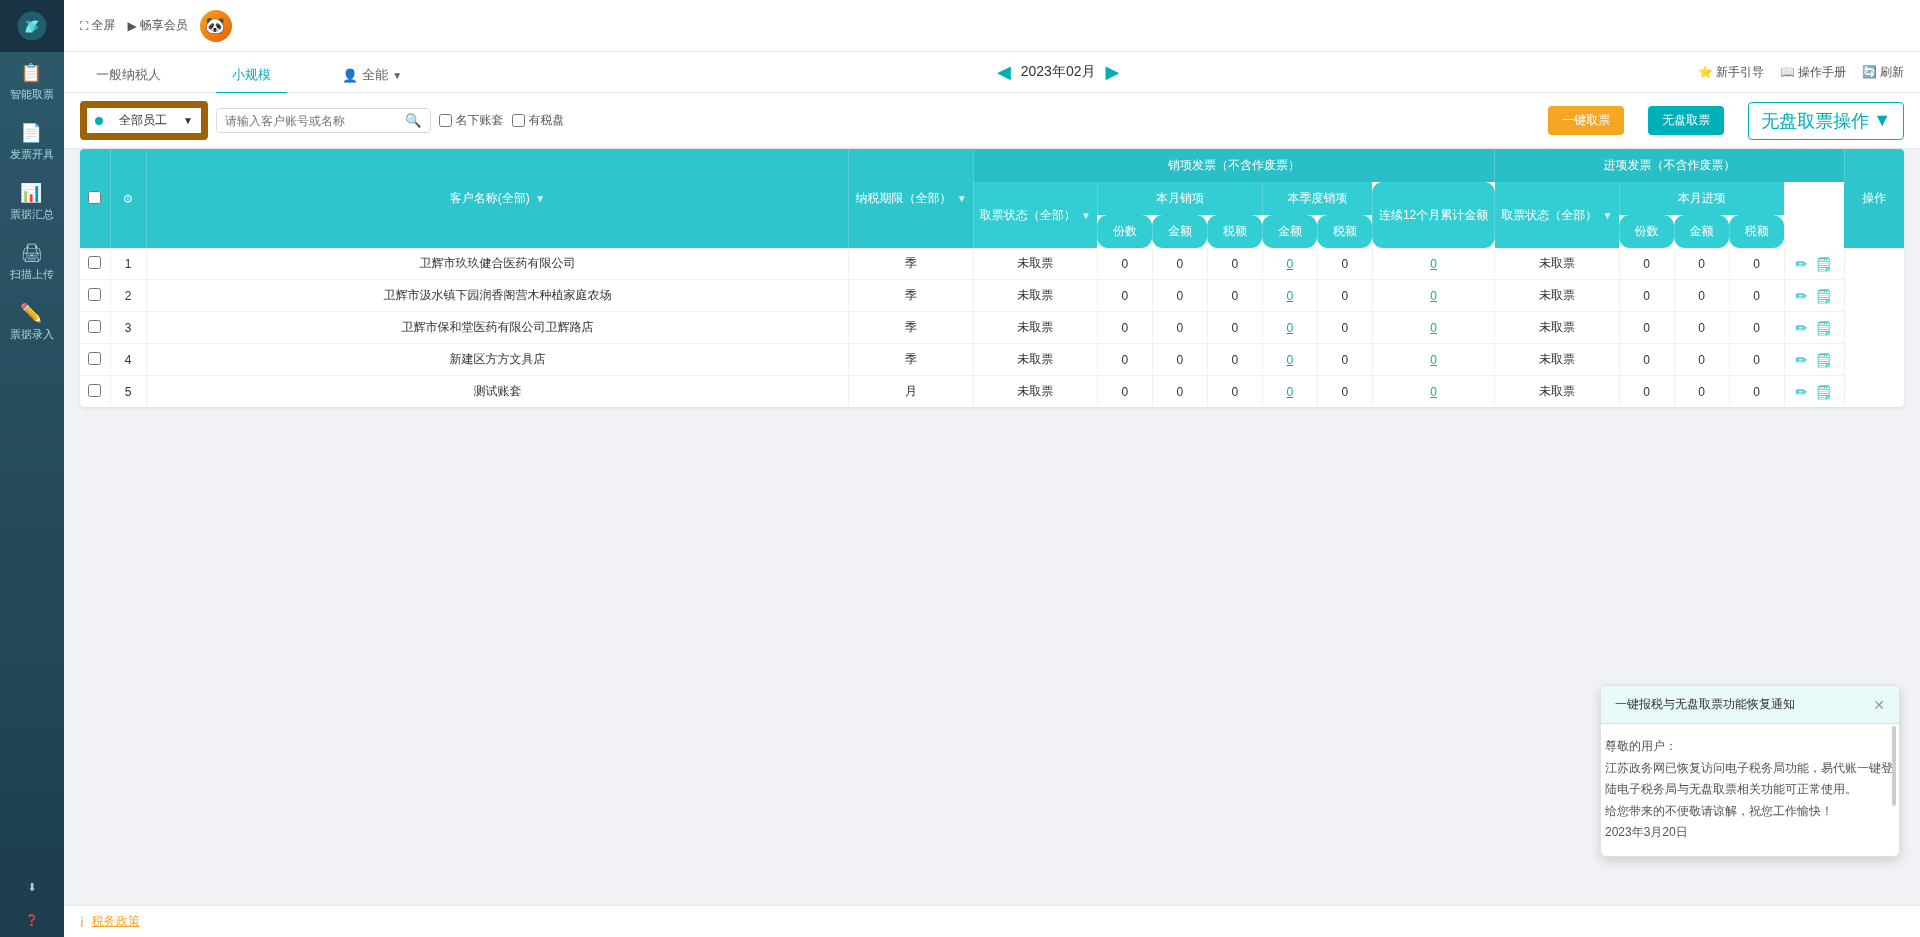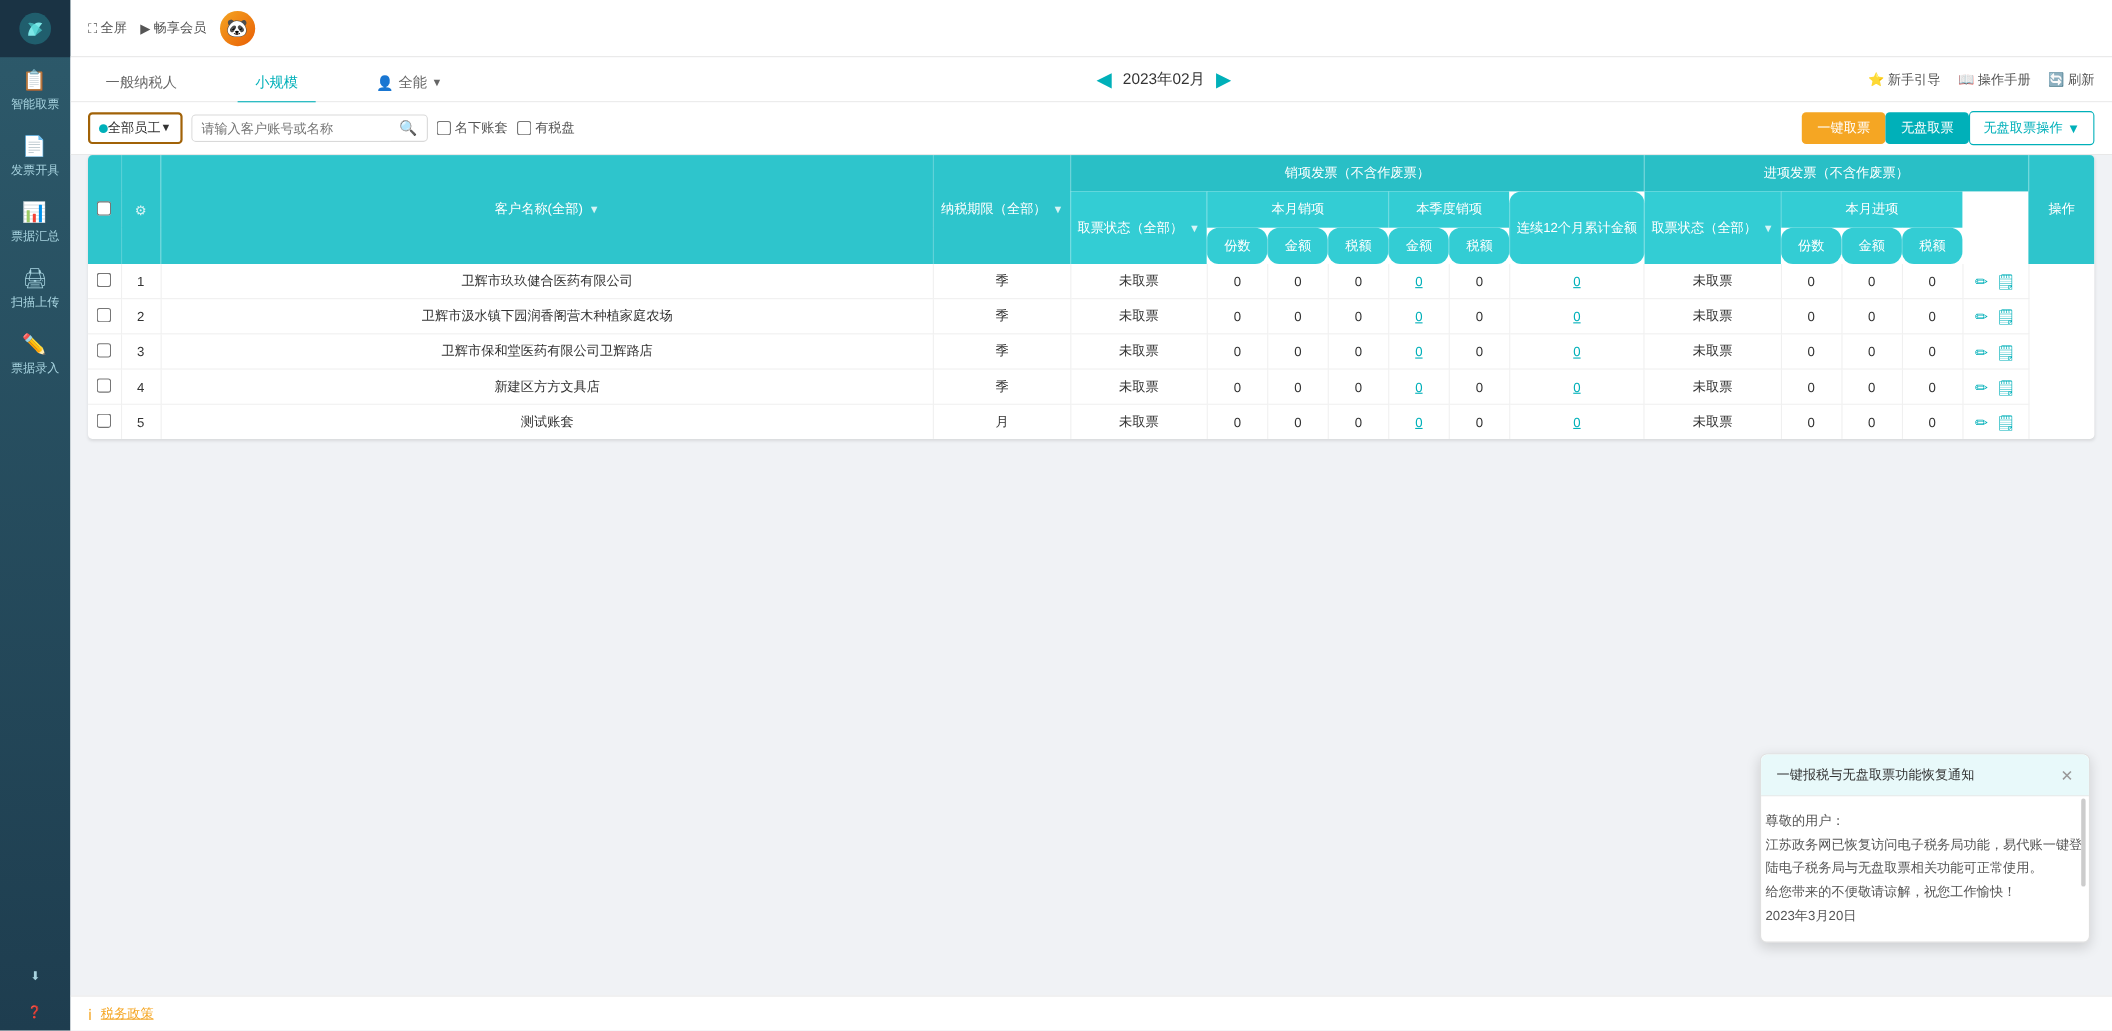--- a/index.html
+++ b/index.html
@@ -153,25 +153,25 @@
     .toolbar {
       background: #fff;
       padding: 8px 16px;
       display: flex;
       align-items: center;
       gap: 10px;
       border-bottom: 1px solid #e8e8e8;
       flex-shrink: 0;
     }
     .toolbar-left { display: flex; align-items: center; gap: 8px; flex: 1; }
-    .toolbar-right { display: flex; align-items: center; gap: 0; }
+    .toolbar-right { display: flex; align-items: center; gap: 24px; }
 
     .employee-select {
-      display: flex; align-items: center; gap: 0;
-      border: 2px solid #a16207; border-radius: 4px;
+      display: flex; align-items: center; gap: 16px;
+      border: 7px solid #a16207; border-radius: 4px;
       padding: 4px 8px; cursor: pointer; background: #fff;
       font-size: 12px; color: #333;
     }
     .employee-select .dot {
       width: 8px; height: 8px; background: #00b0b9; border-radius: 50%;
     }
 
     .search-box {
       display: flex; align-items: center;
       border: 1px solid #d9d9d9; border-radius: 4px;
@@ -198,21 +198,21 @@
       font-size: 12px; font-weight: 500;
     }
     .btn-secondary {
       background: #00b0b9; border: none; color: #fff;
       padding: 6px 14px; border-radius: 4px; cursor: pointer;
       font-size: 12px; font-weight: 500;
     }
     .btn-dropdown {
       background: #fff; border: 1px solid #00b0b9; color: #00b0b9;
       padding: 6px 12px; border-radius: 4px; cursor: pointer;
-      font-size: 12px; display: flex; align-items: center; gap: 4px;
+      font-size: 18px; display: flex; align-items: center; gap: 4px;
     }
 
     
     .table-container {
       flex: 1;
       overflow: auto;
       padding: 0 16px 16px;
       background: #f0f2f5;
     }
     table {

